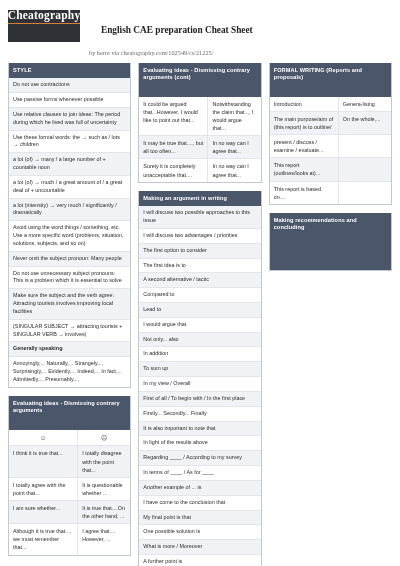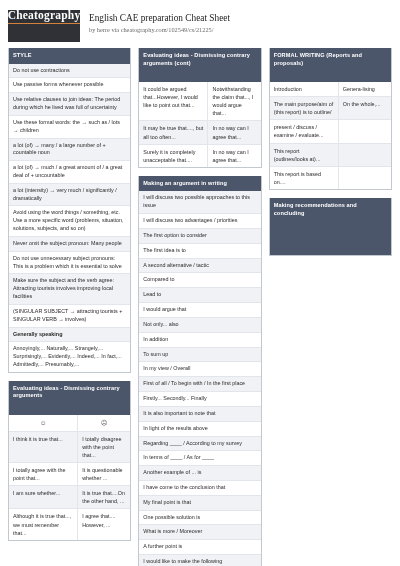--- a/index.html
+++ b/index.html
@@ -17,21 +17,21 @@
     display:flex;align-items:flex-start;justify-content:center;flex:0 0 auto;font-weight:bold;
   }
   .logo-text{
     color:#ffffff;font-family:"Liberation Serif", serif;
     font-size:11.5px;letter-spacing:.2px;
     border-bottom:1.6px solid #d4813c;padding-bottom:1px;line-height:1;
   }
   .title-wrap{margin-left:9px;padding-top:3px;}
   .sheet-title{
     font-family:"Liberation Serif", serif;
-    font-size:9.3px;color:#222;line-height:1.25;margin:0;font-weight:normal;text-align:right;
+    font-size:9.3px;color:#222;line-height:1.25;margin:12px;font-weight:bold;text-align:right;
   }
   .sheet-byline{
     font-family:"Liberation Serif", serif;
     font-size:6.3px;color:#6b6b6b;line-height:1.3;margin:1px 0 0 0;
   }
 
   
   .cols{display:flex;gap:7px;align-items:flex-start;}
   .col{flex:1 1 0;min-width:0;}
 

